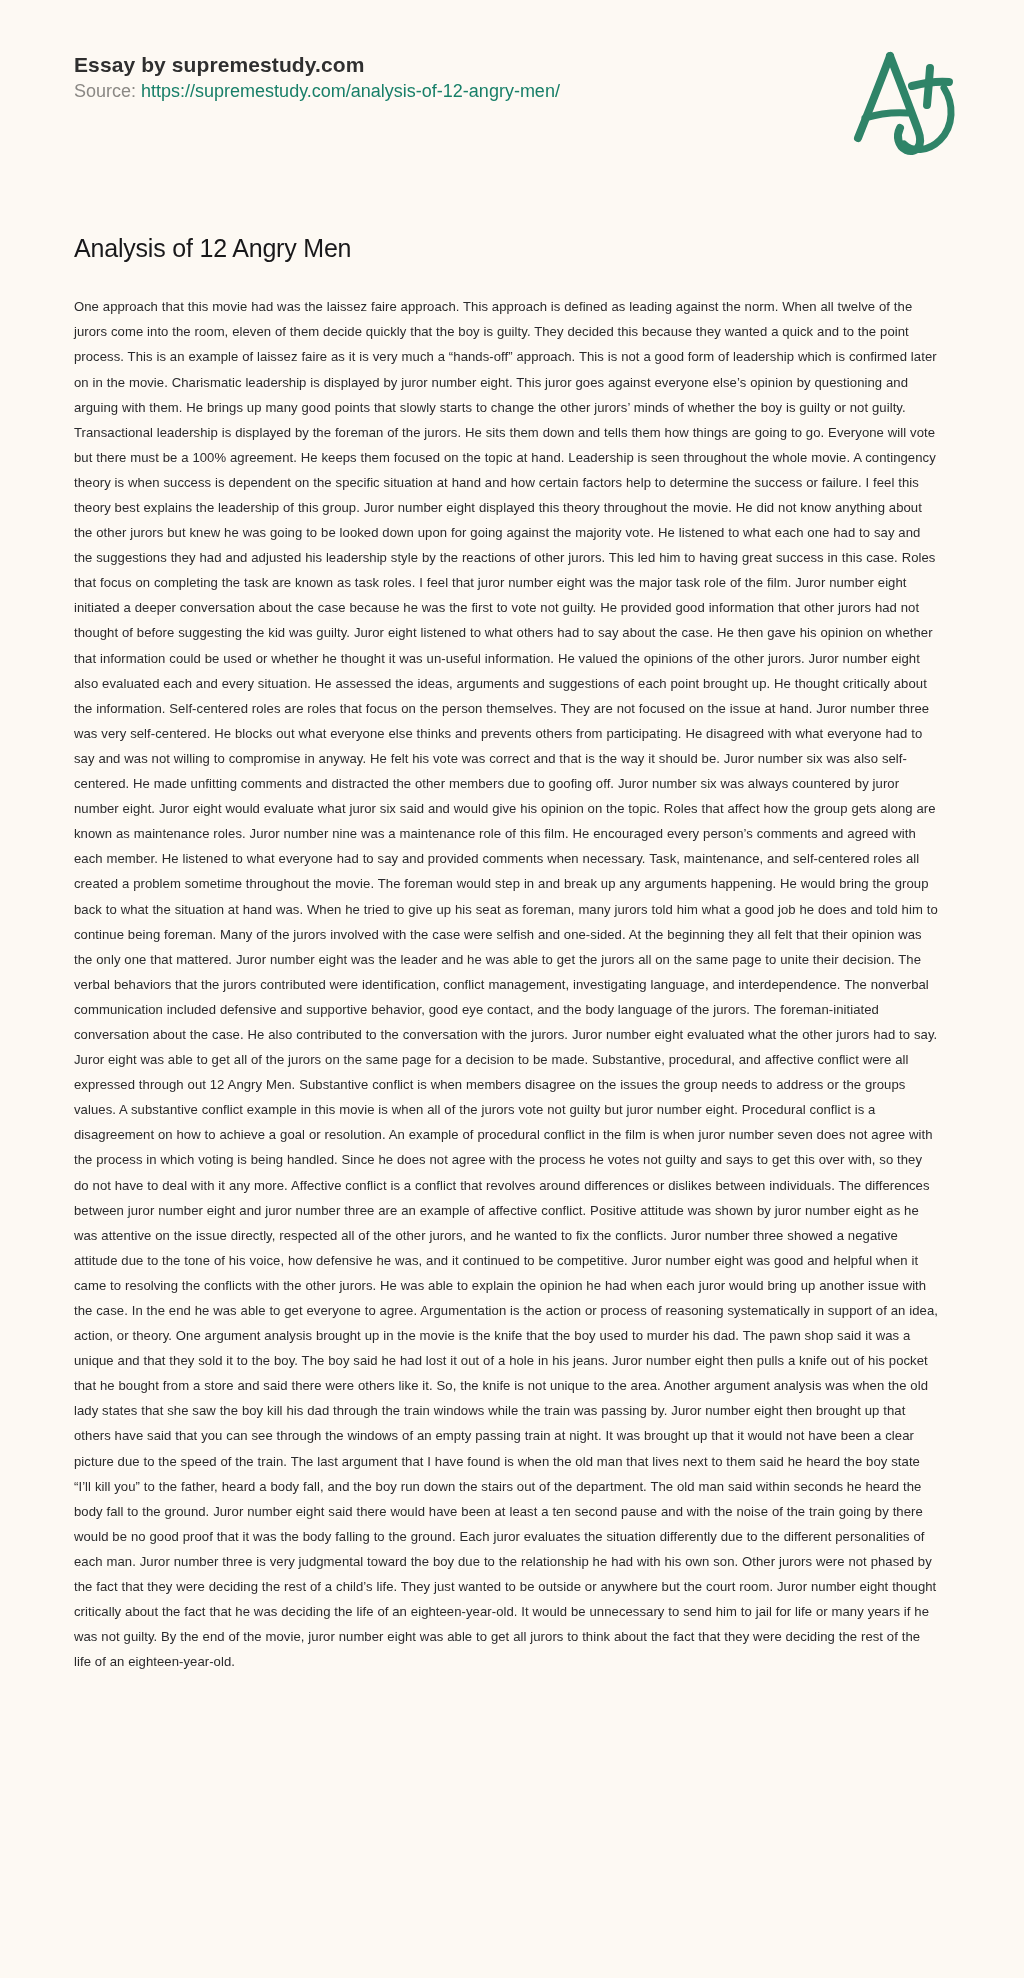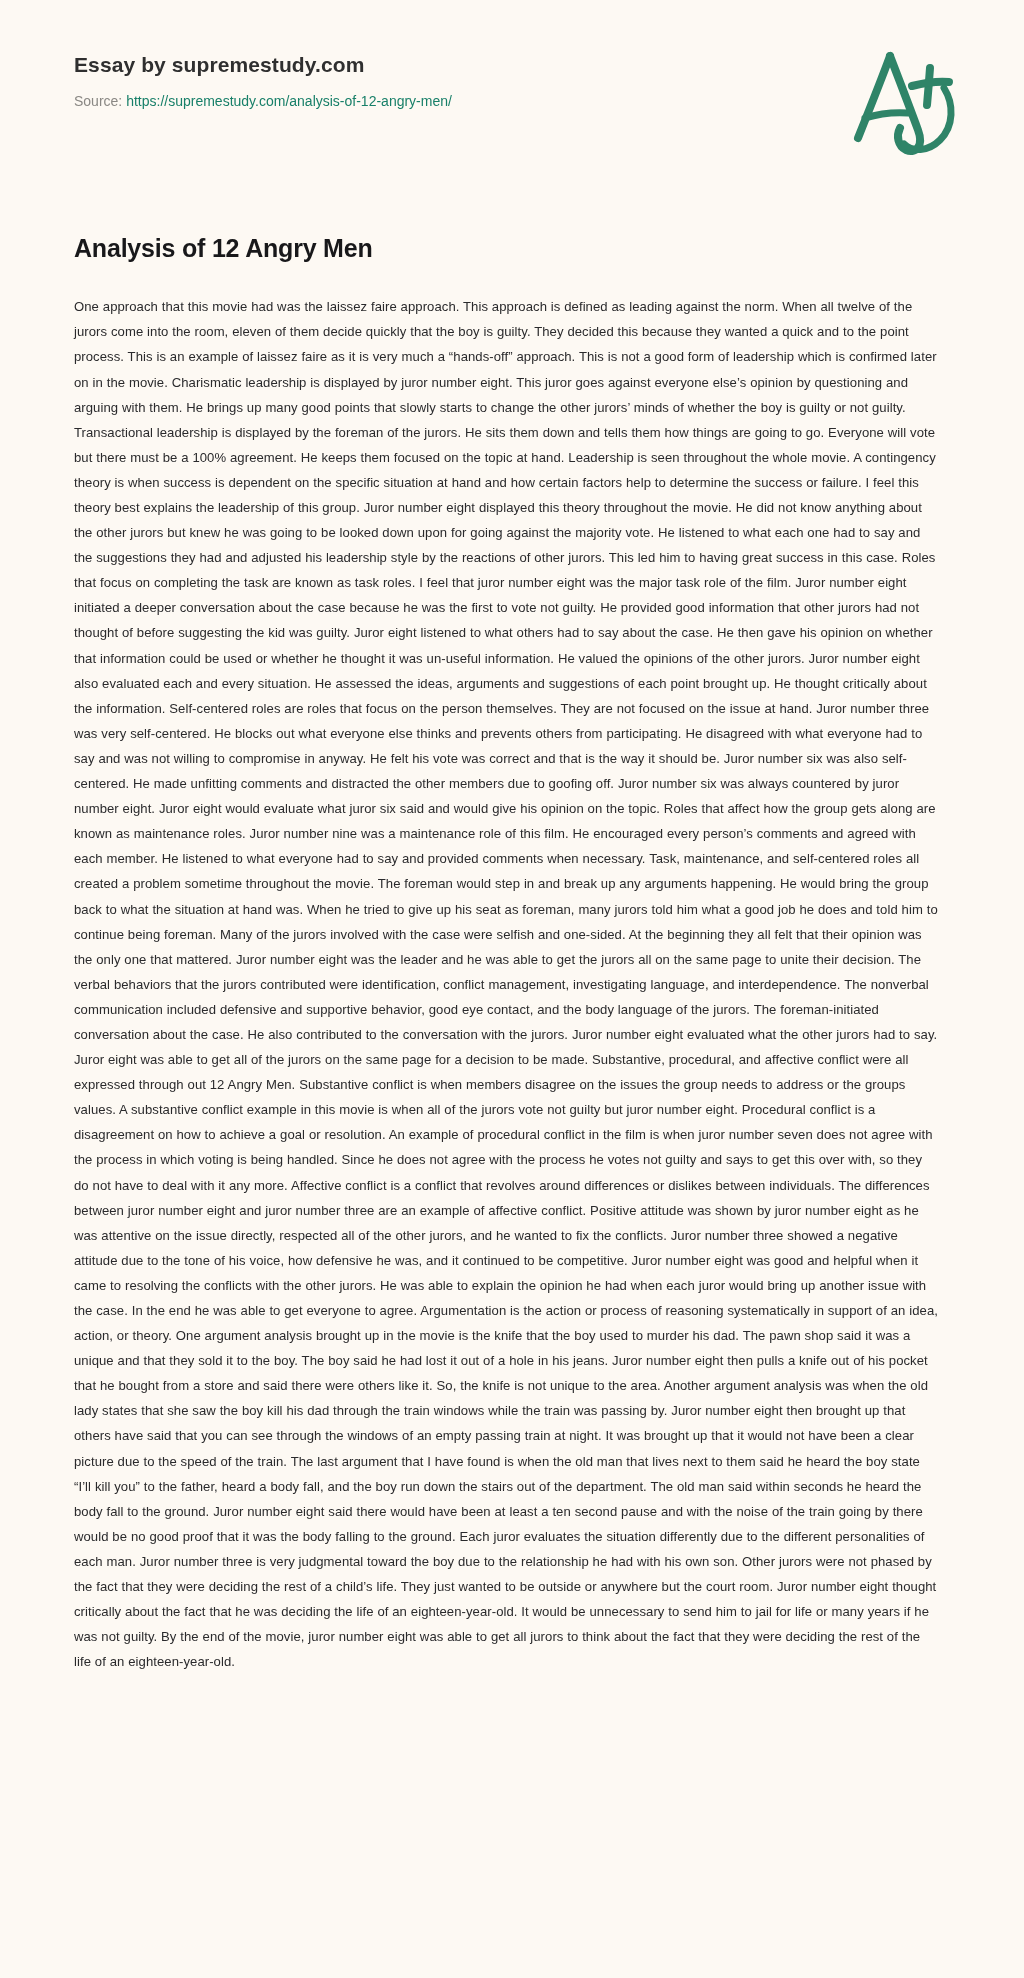--- a/index.html
+++ b/index.html
@@ -31,22 +31,22 @@
   }
   .brand-line {
     font-size: 21px;
     font-weight: bold;
     color: #2f2f2f;
     letter-spacing: 0.1px;
     line-height: 1.2;
     margin: 0;
   }
   .source-line {
-    margin-top: 15px;
-    font-size: 14px;
+    margin-top: 3px;
+    font-size: 18px;
     color: #8a8884;
     line-height: 1.3;
     white-space: nowrap;
   }
   .source-label {
     color: #8a8884;
   }
   .source-url {
     color: #177f68;
     text-decoration: none;
@@ -60,21 +60,21 @@
     width: 120px;
     height: 115px;
   }
   .logo svg { display: block; width: 120px; height: 115px; }
 
   
   .doc-title {
     margin: 0;
     padding: 83px 74px 0 74px;
     font-size: 25px;
-    font-weight: bold;
+    font-weight: normal;
     color: #18181a;
     letter-spacing: -0.2px;
     line-height: 1.25;
   }
 
   
   .doc-body {
     padding: 30px 80px 40px 74px;
     box-sizing: border-box;
   }

